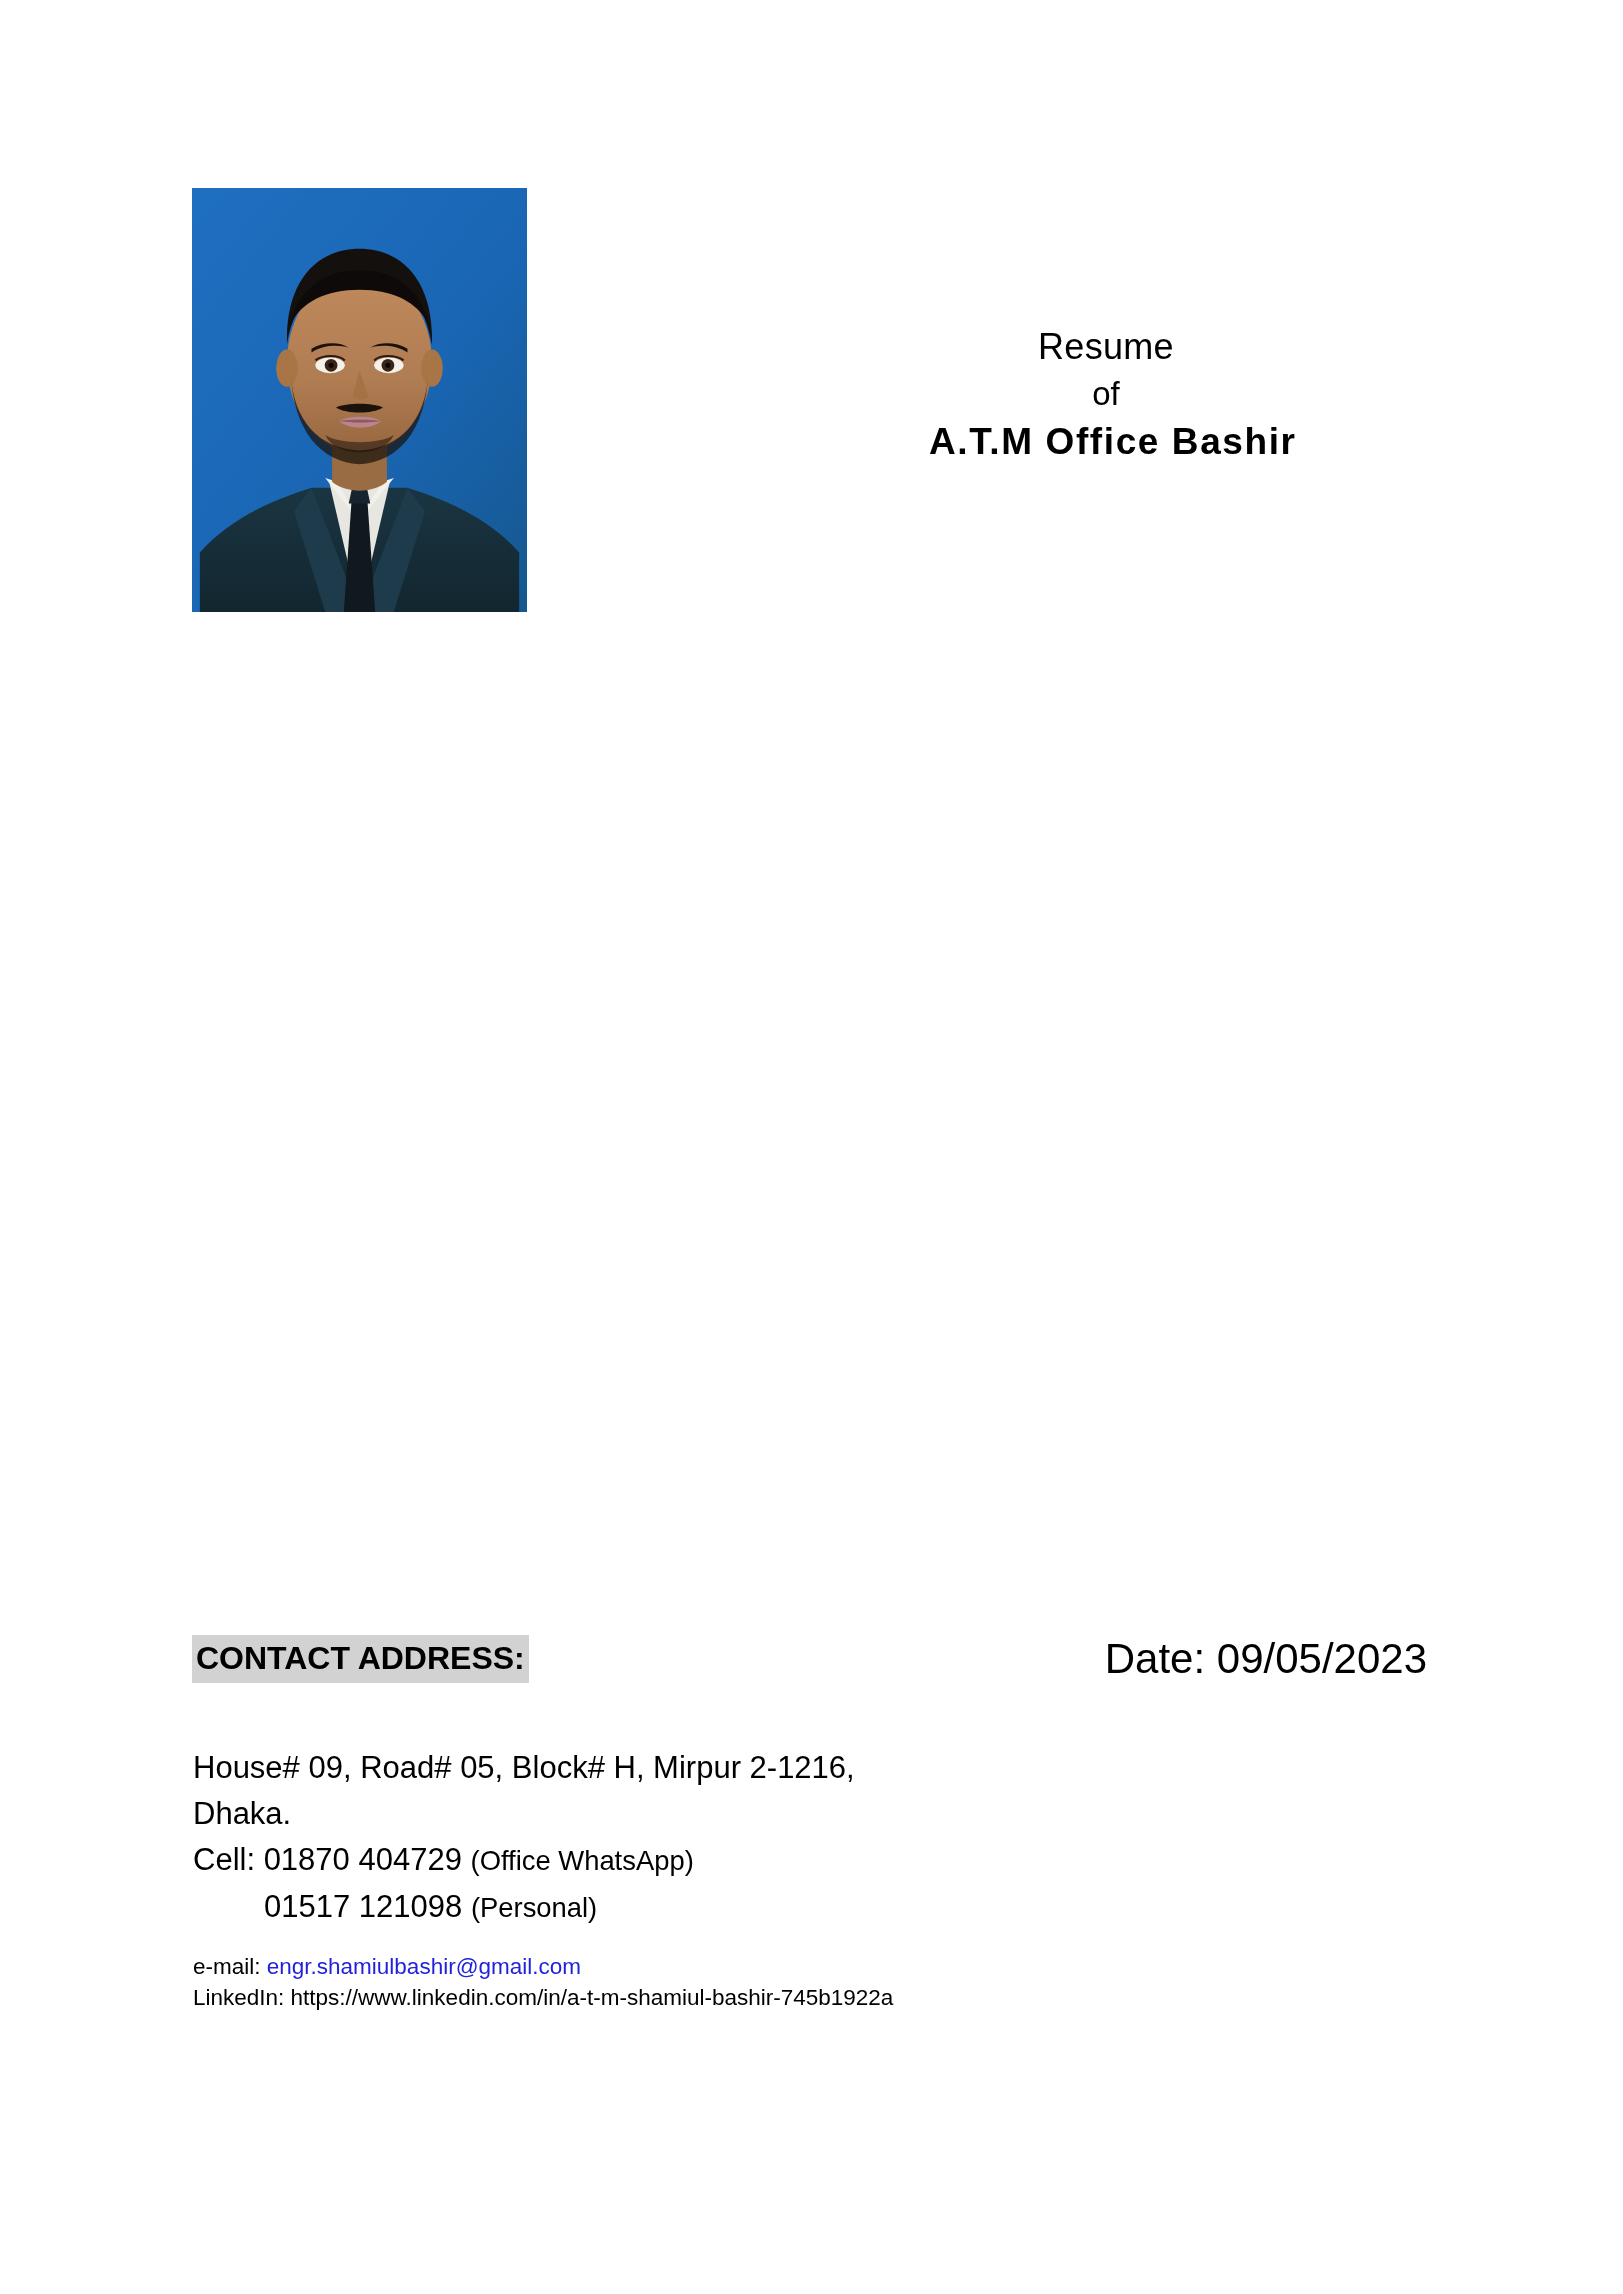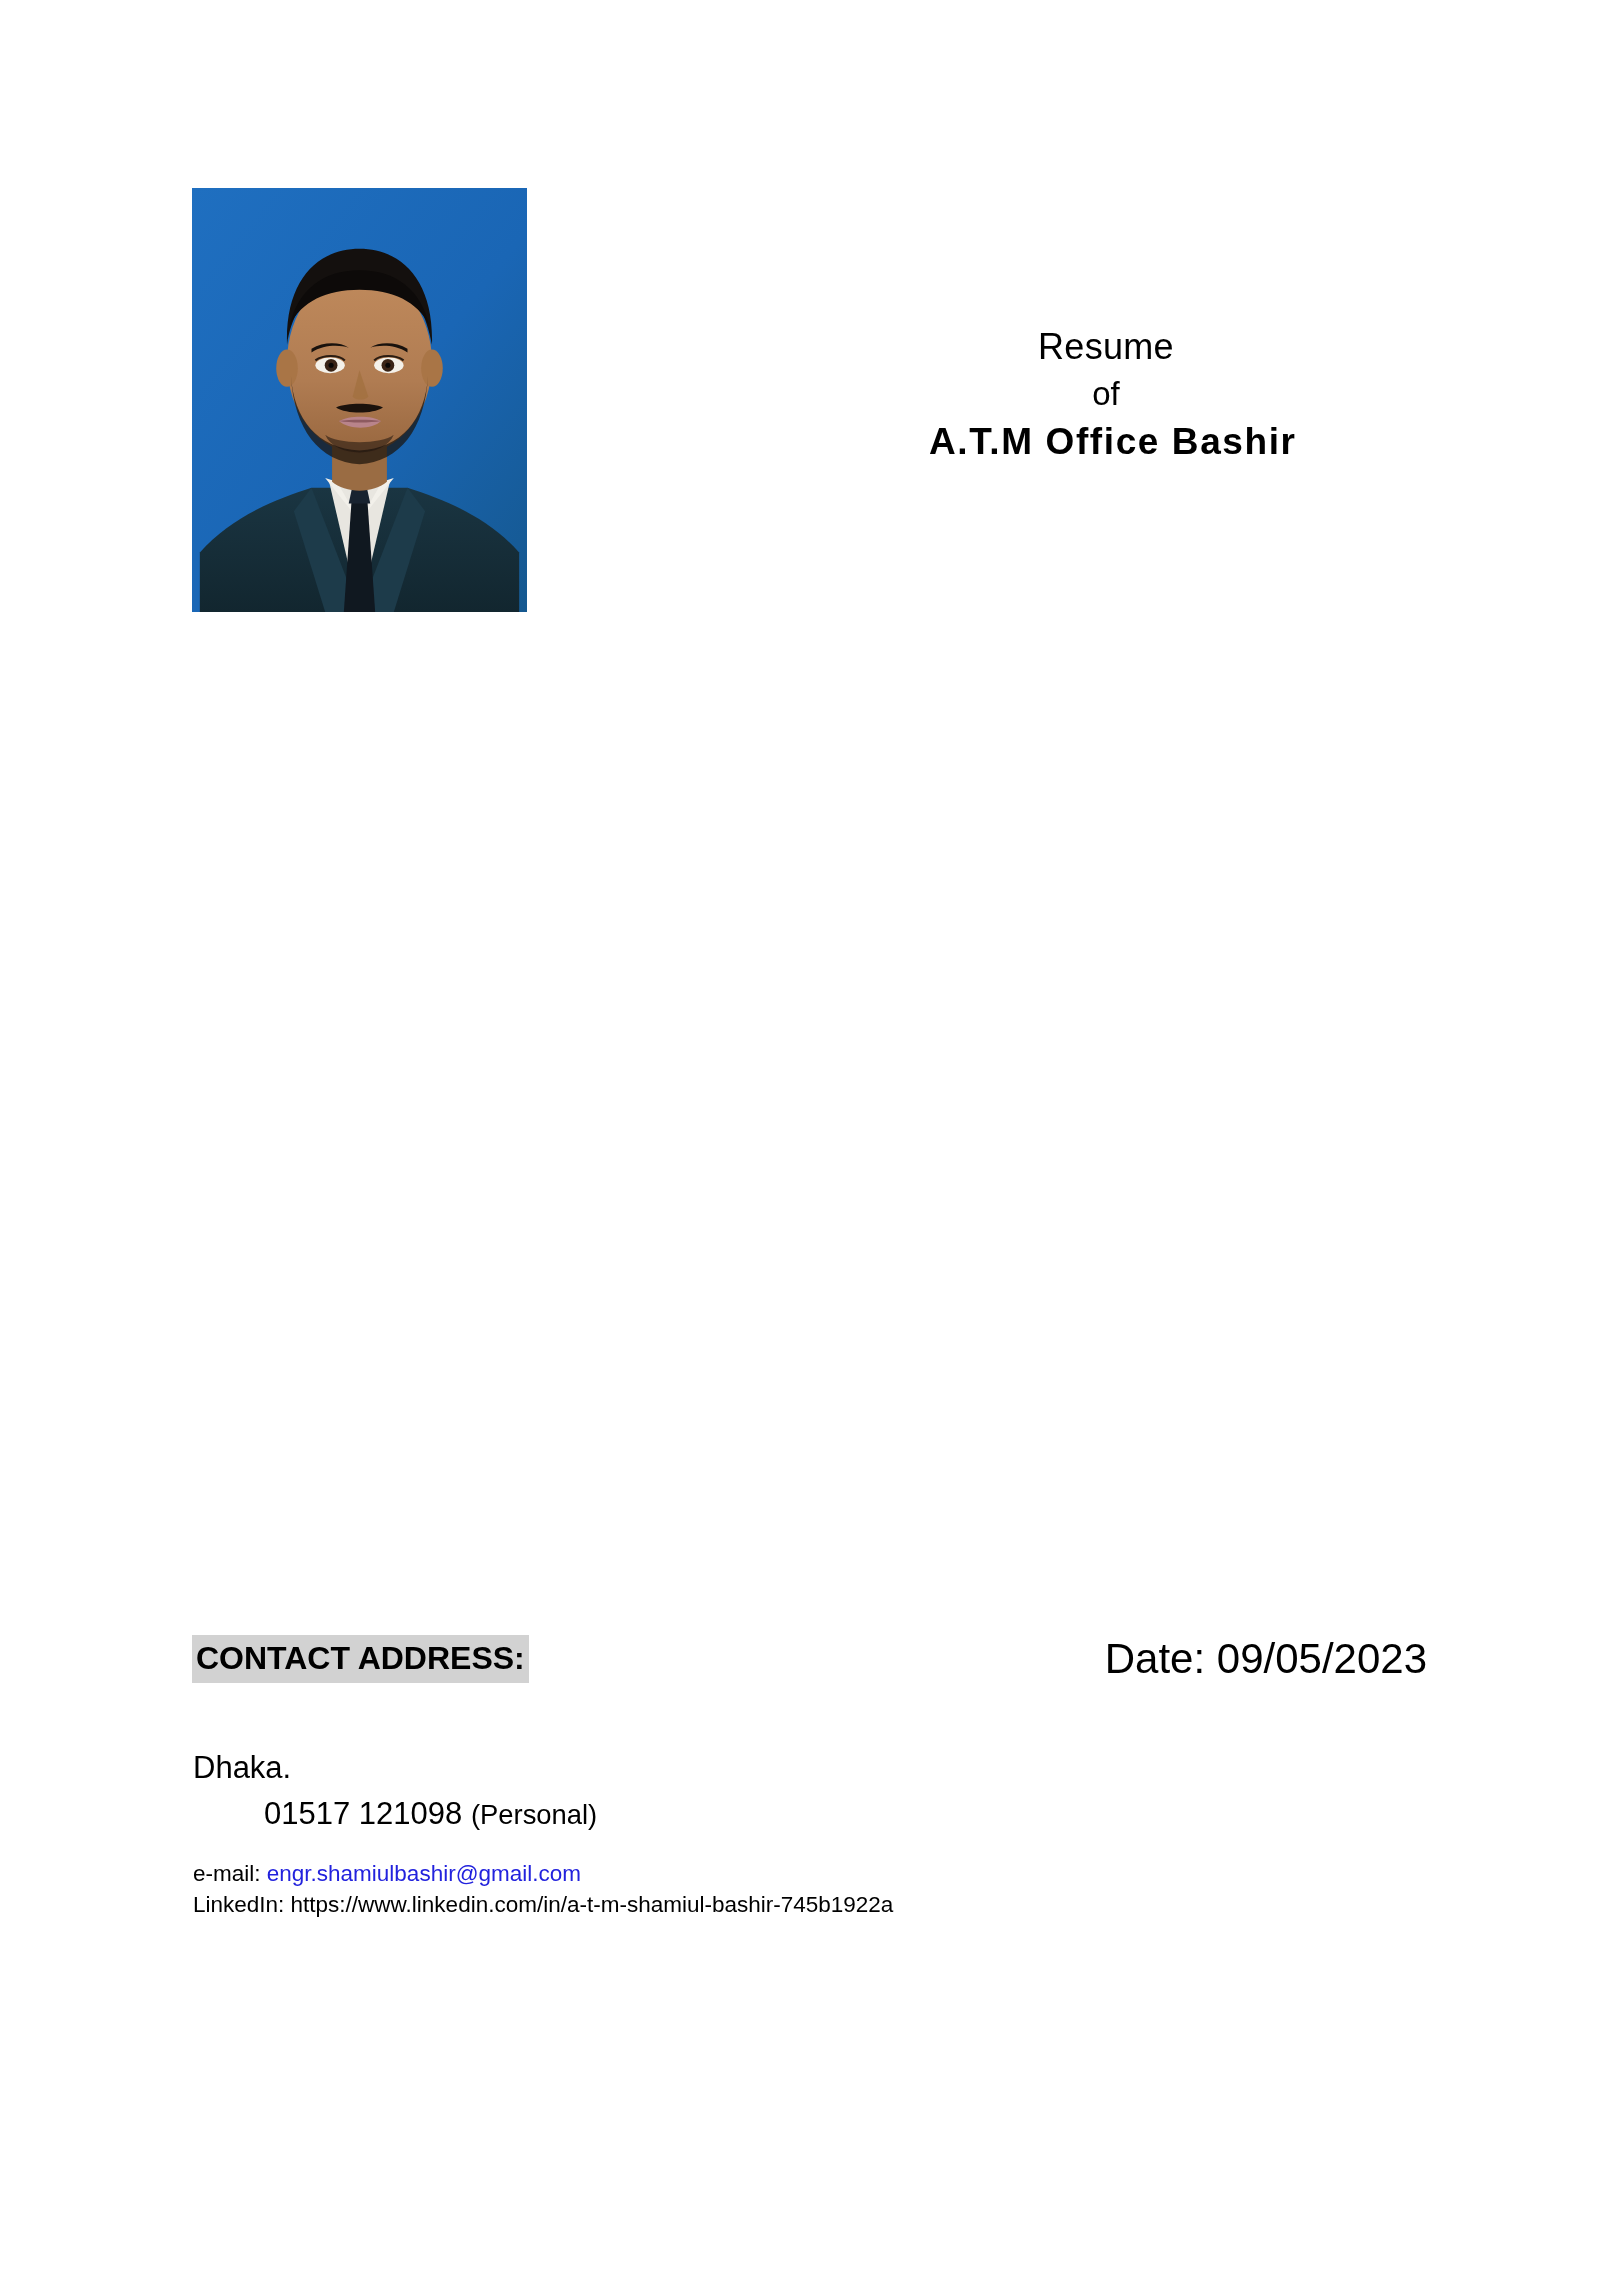--- a/index.html
+++ b/index.html
@@ -218,22 +218,27 @@
     <div class="title-of">of</div>
     <div class="title-name">A.T.M Office Bashir</div>
   </div>
 
   <div class="contact-row">
     <div class="contact-heading">CONTACT ADDRESS:</div>
     <div class="date-line">Date: 09/05/2023</div>
   </div>
 
   <div class="address-block">
+    <div class="addr-line">House# 09, Road# 05, Block# H, Mirpur 2-1216,</div>
     <div class="addr-line">Dhaka.</div>
 
+    <div class="addr-line">
+      <span>Cell: 01870 404729</span>
+      <span class="note">(Office WhatsApp)</span>
+    </div>
 
     <div class="addr-line indent">
       <span>01517 121098</span>
       <span class="note">(Personal)</span>
     </div>
 
     <div class="small-line first">
       <span>e-mail:</span>
       <span class="email-link">engr.shamiulbashir@gmail.com</span>
     </div>

